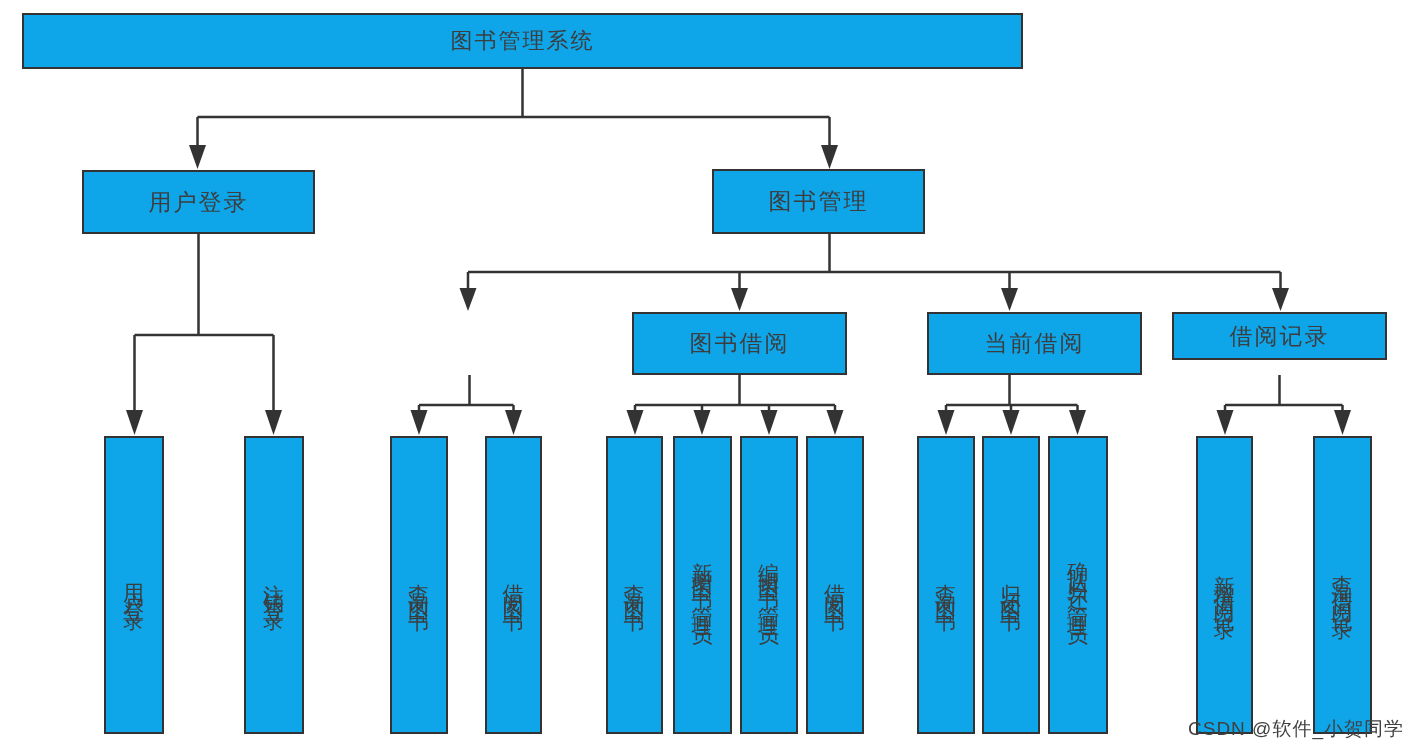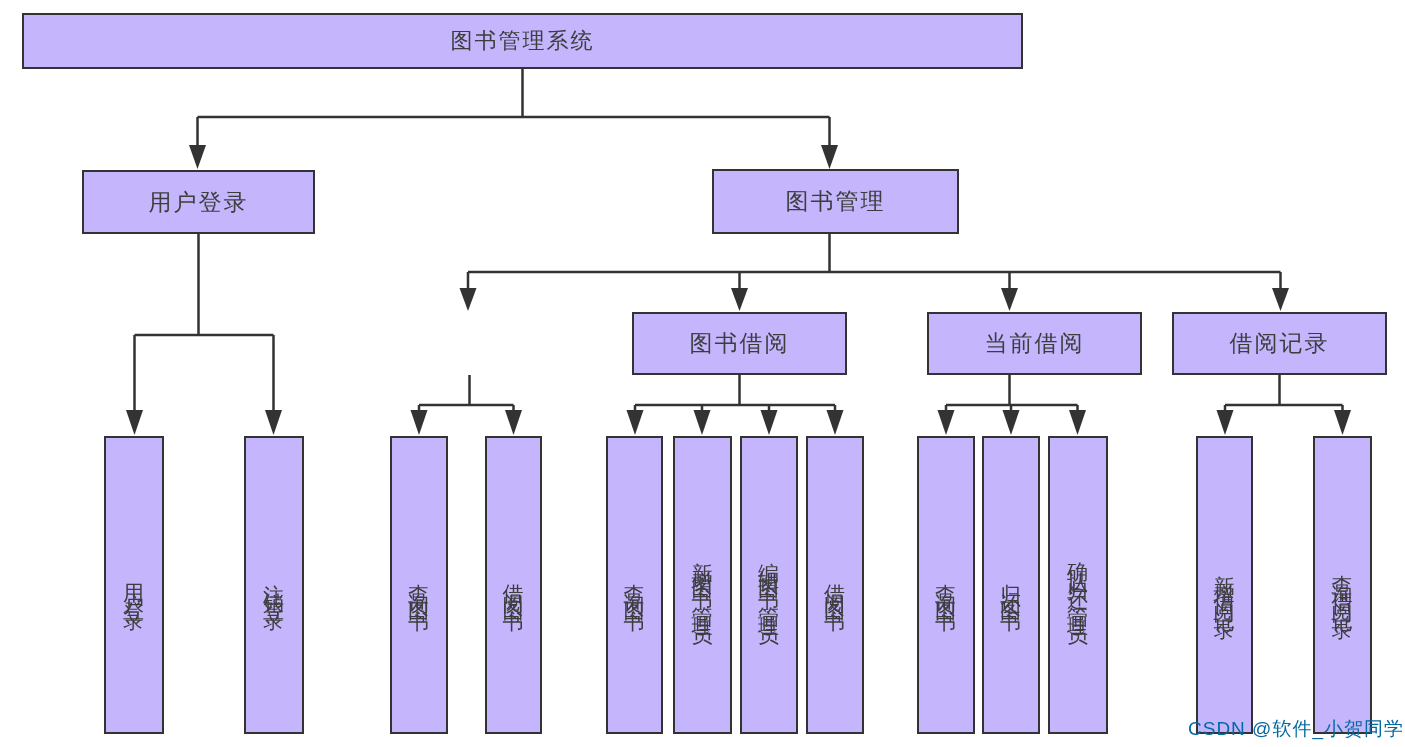--- a/index.html
+++ b/index.html
@@ -2,33 +2,33 @@
 <html><head>
 <meta charset="utf-8">
 <style>
   html,body{margin:0;padding:0;background:#ffffff;}
   .canvas{
     position:relative;width:1405px;height:747px;background:#ffffff;
     font-family:"Liberation Sans",sans-serif;overflow:hidden;
   }
   .canvas svg{position:absolute;left:0;top:0;z-index:1;}
   .box{
-    position:absolute;background:#c4b5fd;border:2.5px solid #333333;
+    position:absolute;background:#0ea5e9;border:2.5px solid #333333;
     box-sizing:border-box;display:flex;align-items:center;justify-content:center;
     color:#3d3d3d;z-index:2;
   }
   .h{font-size:23px;letter-spacing:2px;line-height:1;}
   .root{font-size:22px;}
   .v{
     writing-mode:vertical-rl;text-orientation:mixed;
     font-size:21px;letter-spacing:9px;line-height:1;
   }
   .watermark{
     position:absolute;left:1188px;top:716px;z-index:5;
-    font-size:19px;color:#0369a1;letter-spacing:1px;white-space:nowrap;
+    font-size:19px;color:#404040;letter-spacing:1px;white-space:nowrap;
   }
 </style>
 </head>
 <body>
 
 <div class="canvas">
 
   <svg width="1405" height="747" viewBox="0 0 1405 747">
     <g stroke="#333333" stroke-width="2.5" fill="none">
       <path d="M522.5 69 V117 M197.5 117 H829.5 M197.5 117 V146 M829.5 117 V146"></path>
@@ -72,31 +72,31 @@
     </g>
   </svg>
 
   <div class="box h root" style="left:22px;top:13px;width:1001px;height:56px">
     <span>图书管理系统</span>
   </div>
 
   <div class="box h" style="left:82px;top:170px;width:233px;height:64px">
     <span>用户登录</span>
   </div>
-  <div class="box h" style="left:712px;top:169px;width:247px;height:65px">
+  <div class="box h" style="left:712px;top:169px;width:213px;height:65px">
     <span>图书管理</span>
   </div>
 
   <div class="box h" style="left:632px;top:312px;width:215px;height:63px">
     <span>图书借阅</span>
   </div>
   <div class="box h" style="left:927px;top:312px;width:215px;height:63px">
     <span>当前借阅</span>
   </div>
-  <div class="box h" style="left:1172px;top:312px;width:215px;height:63px">
+  <div class="box h" style="left:1172px;top:312px;width:215px;height:48px">
     <span>借阅记录</span>
   </div>
 
   <div class="box v" style="left:104px;top:436px;width:60px;height:298px">
     <span>用户登录</span>
   </div>
   <div class="box v" style="left:244px;top:436px;width:60px;height:298px">
     <span>注销登录</span>
   </div>
 

